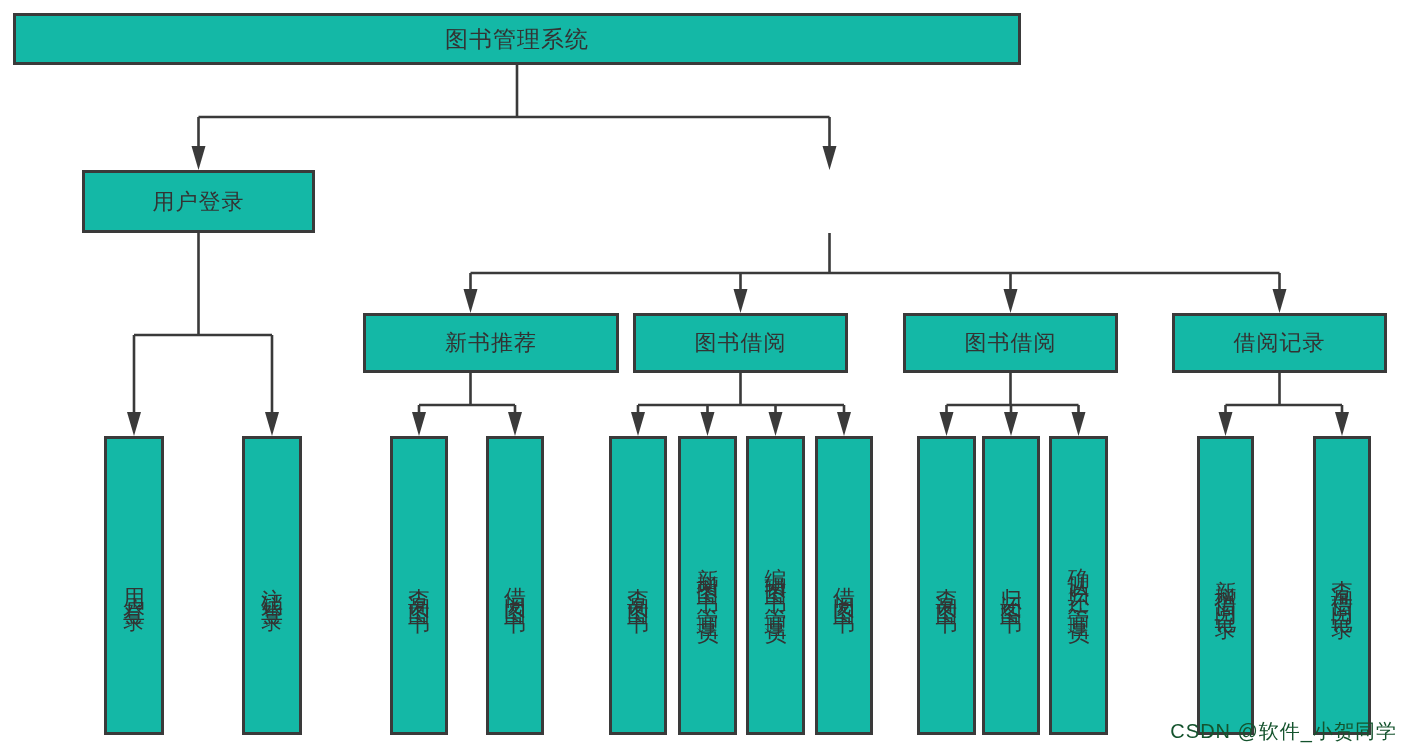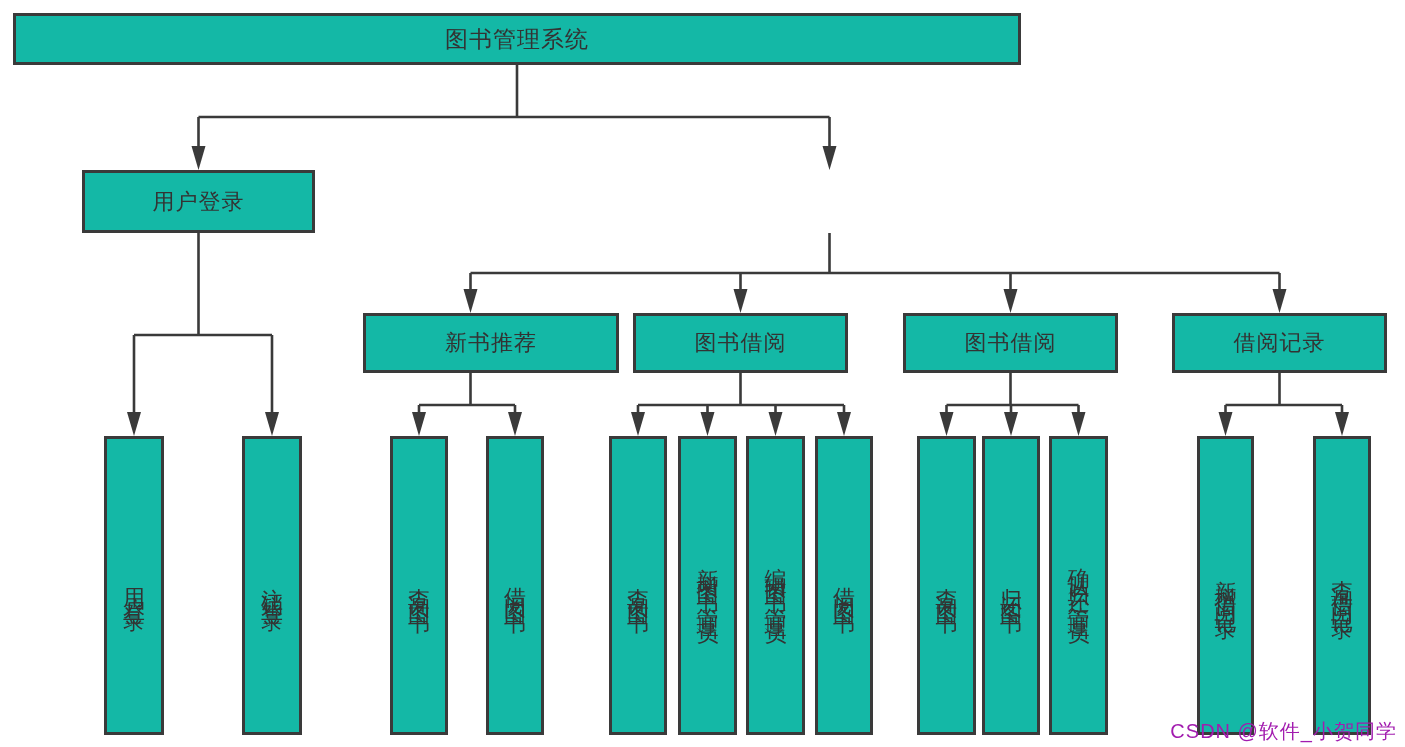--- a/index.html
+++ b/index.html
@@ -37,21 +37,21 @@
     letter-spacing: 8px;
     line-height: 1.1;
     white-space: nowrap;
   }
   #watermark {
     position: absolute;
     right: 8px;
     bottom: 2px;
     font-size: 20px;
     letter-spacing: 1px;
-    color: #a21caf;
+    color: #14532d;
     z-index: 5;
   }
 </style>
 </head>
 <body>
 
 <div id="stage">
 
   <svg id="edges" viewBox="0 0 1405 747" xmlns="http://www.w3.org/2000/svg">
     <g stroke="#3a3a3a" stroke-width="2.6" fill="none">

